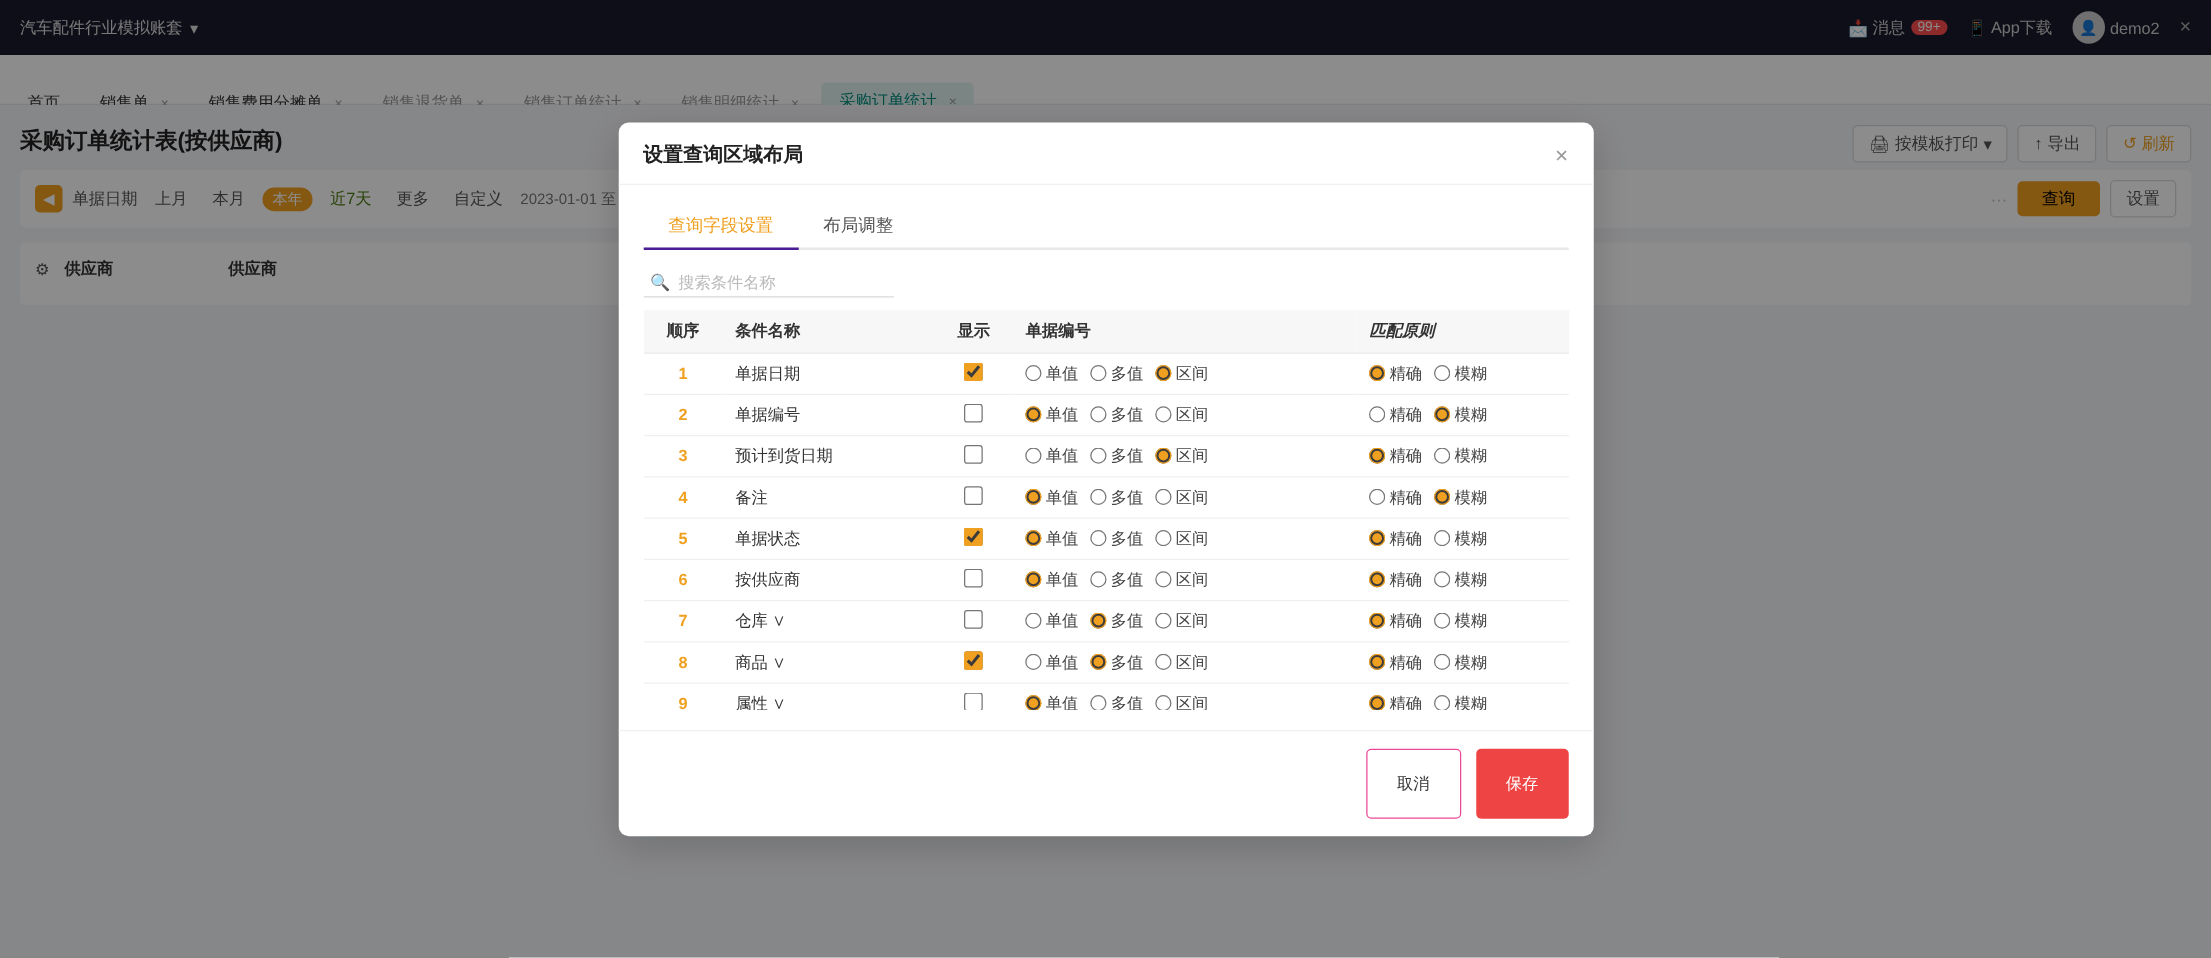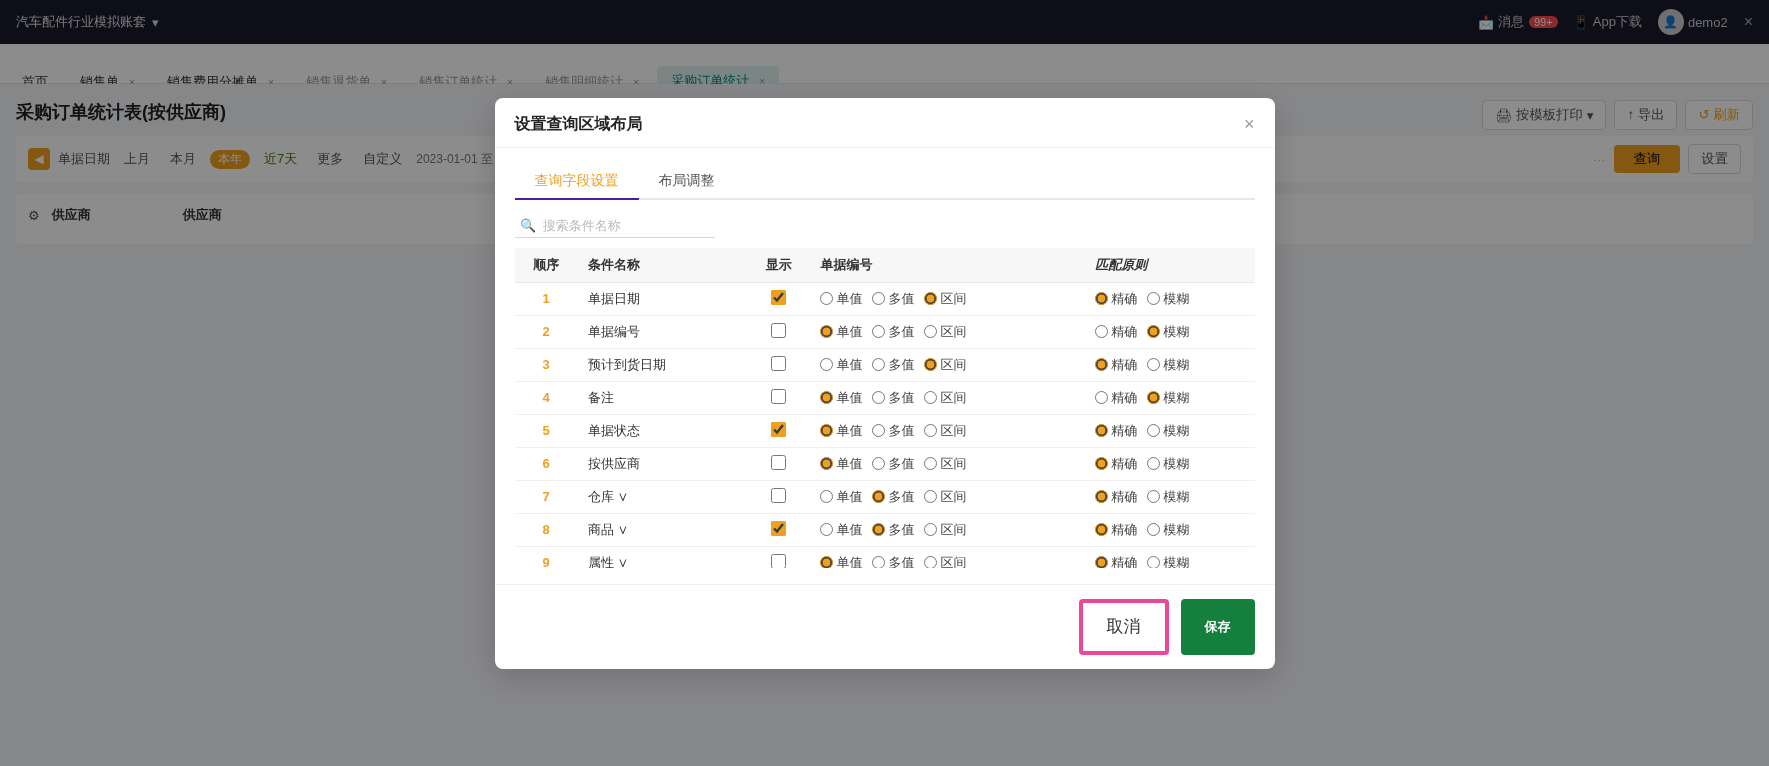--- a/index.html
+++ b/index.html
@@ -129,22 +129,22 @@
     .modal-title { font-size: 16px; font-weight: bold; color: #222; }
     .modal-close { cursor: pointer; color: #999; font-size: 18px; }
     .modal-body { flex: 1; padding: 16px 20px; overflow-y: auto; }
     .modal-footer {
       padding: 14px 20px;
       border-top: 1px solid #f0f0f0;
       display: flex;
       justify-content: flex-end;
       gap: 12px;
     }
-    .btn-cancel { background: #fff; border: 4px solid #ec4899; border-radius: 4px; padding: 7px 24px; cursor: pointer; color: #333; font-size: 17px; }
-    .btn-save { background: #15803d; border: none; border-radius: 4px; padding: 19px 24px; cursor: pointer; color: #fff; font-size: 13px; font-weight: bold; }
+    .btn-cancel { background: #fff; border: 1px solid #ec4899; border-radius: 4px; padding: 7px 24px; cursor: pointer; color: #333; font-size: 13px; }
+    .btn-save { background: #ef4444; border: none; border-radius: 4px; padding: 19px 24px; cursor: pointer; color: #fff; font-size: 13px; font-weight: normal; }
 
     
     .modal-tabs { display: flex; gap: 0; border-bottom: 2px solid #e8e8e8; margin-bottom: 14px; }
     .modal-tab {
       padding: 8px 20px;
       cursor: pointer;
       color: #555;
       font-size: 14px;
       border-bottom: 2px solid transparent;
       margin-bottom: -2px;

